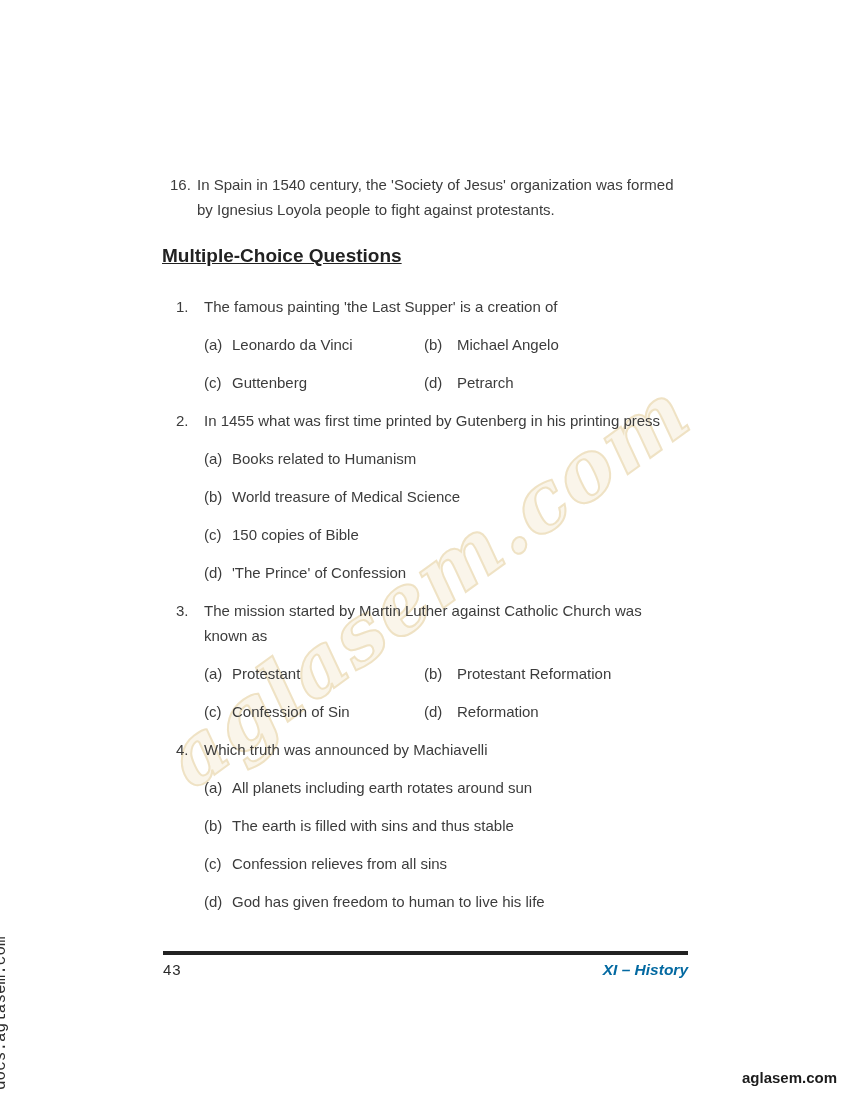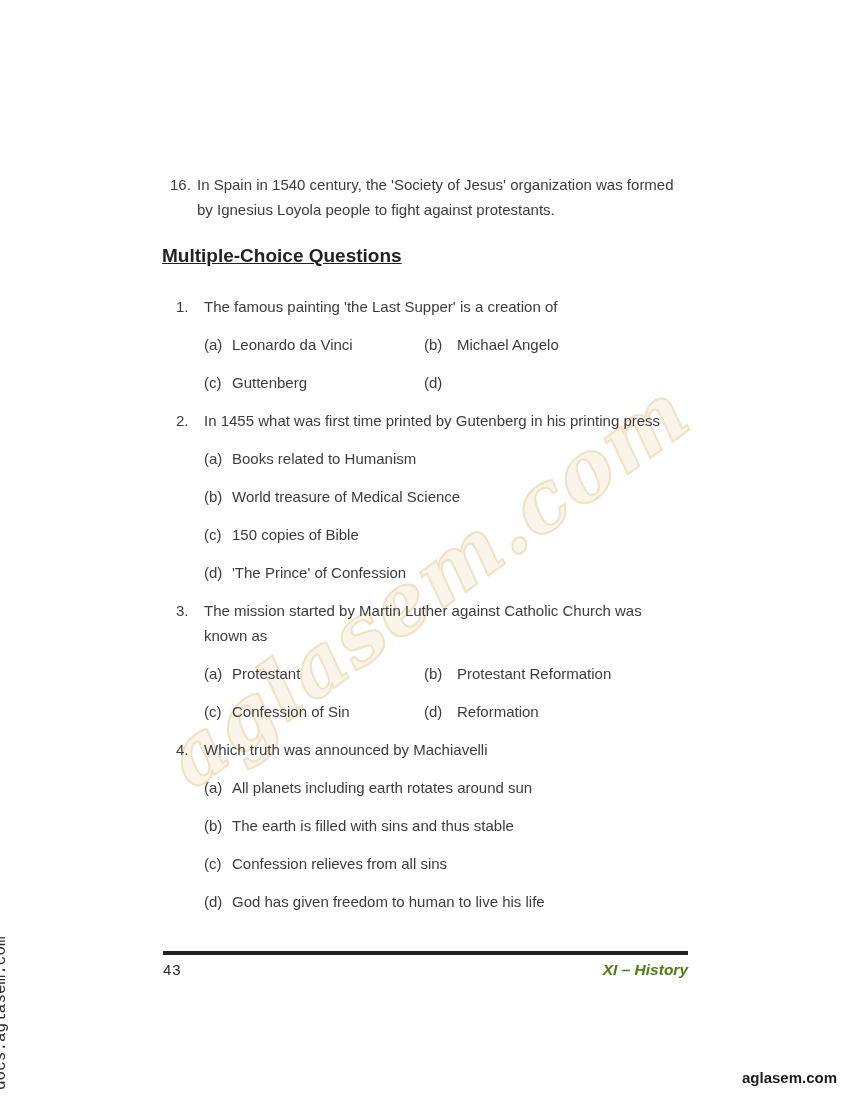--- a/index.html
+++ b/index.html
@@ -96,21 +96,21 @@
     color: #2a2a2a;
     letter-spacing: 1px;
   }
   .course-label {
     position: absolute;
     right: 0;
     top: 6px;
     font-style: italic;
     font-weight: bold;
     font-size: 15.5px;
-    color: #4d7c0f;
+    color: #0369a1;
   }
 
   .brand {
     position: absolute;
     right: 13px;
     bottom: 14px;
     font-weight: bold;
     font-size: 15px;
     color: #1c1c1c;
   }
@@ -146,20 +146,21 @@
         <div class="option">
           <span class="opt-label">(b)</span>
           <span class="opt-text">Michael Angelo</span>
         </div>
         <div class="option">
           <span class="opt-label">(c)</span>
           <span class="opt-text">Guttenberg</span>
         </div>
         <div class="option">
           <span class="opt-label">(d)</span>
+          <span class="opt-text">Petrarch</span>
         </div>
       </div>
     </div>
 
     <div class="question">
       <div class="q-line">
         <span class="q-num">2.</span>
         <span class="q-text">In 1455 what was first time printed by Gutenberg in his printing press</span>
       </div>
       <div class="options">

